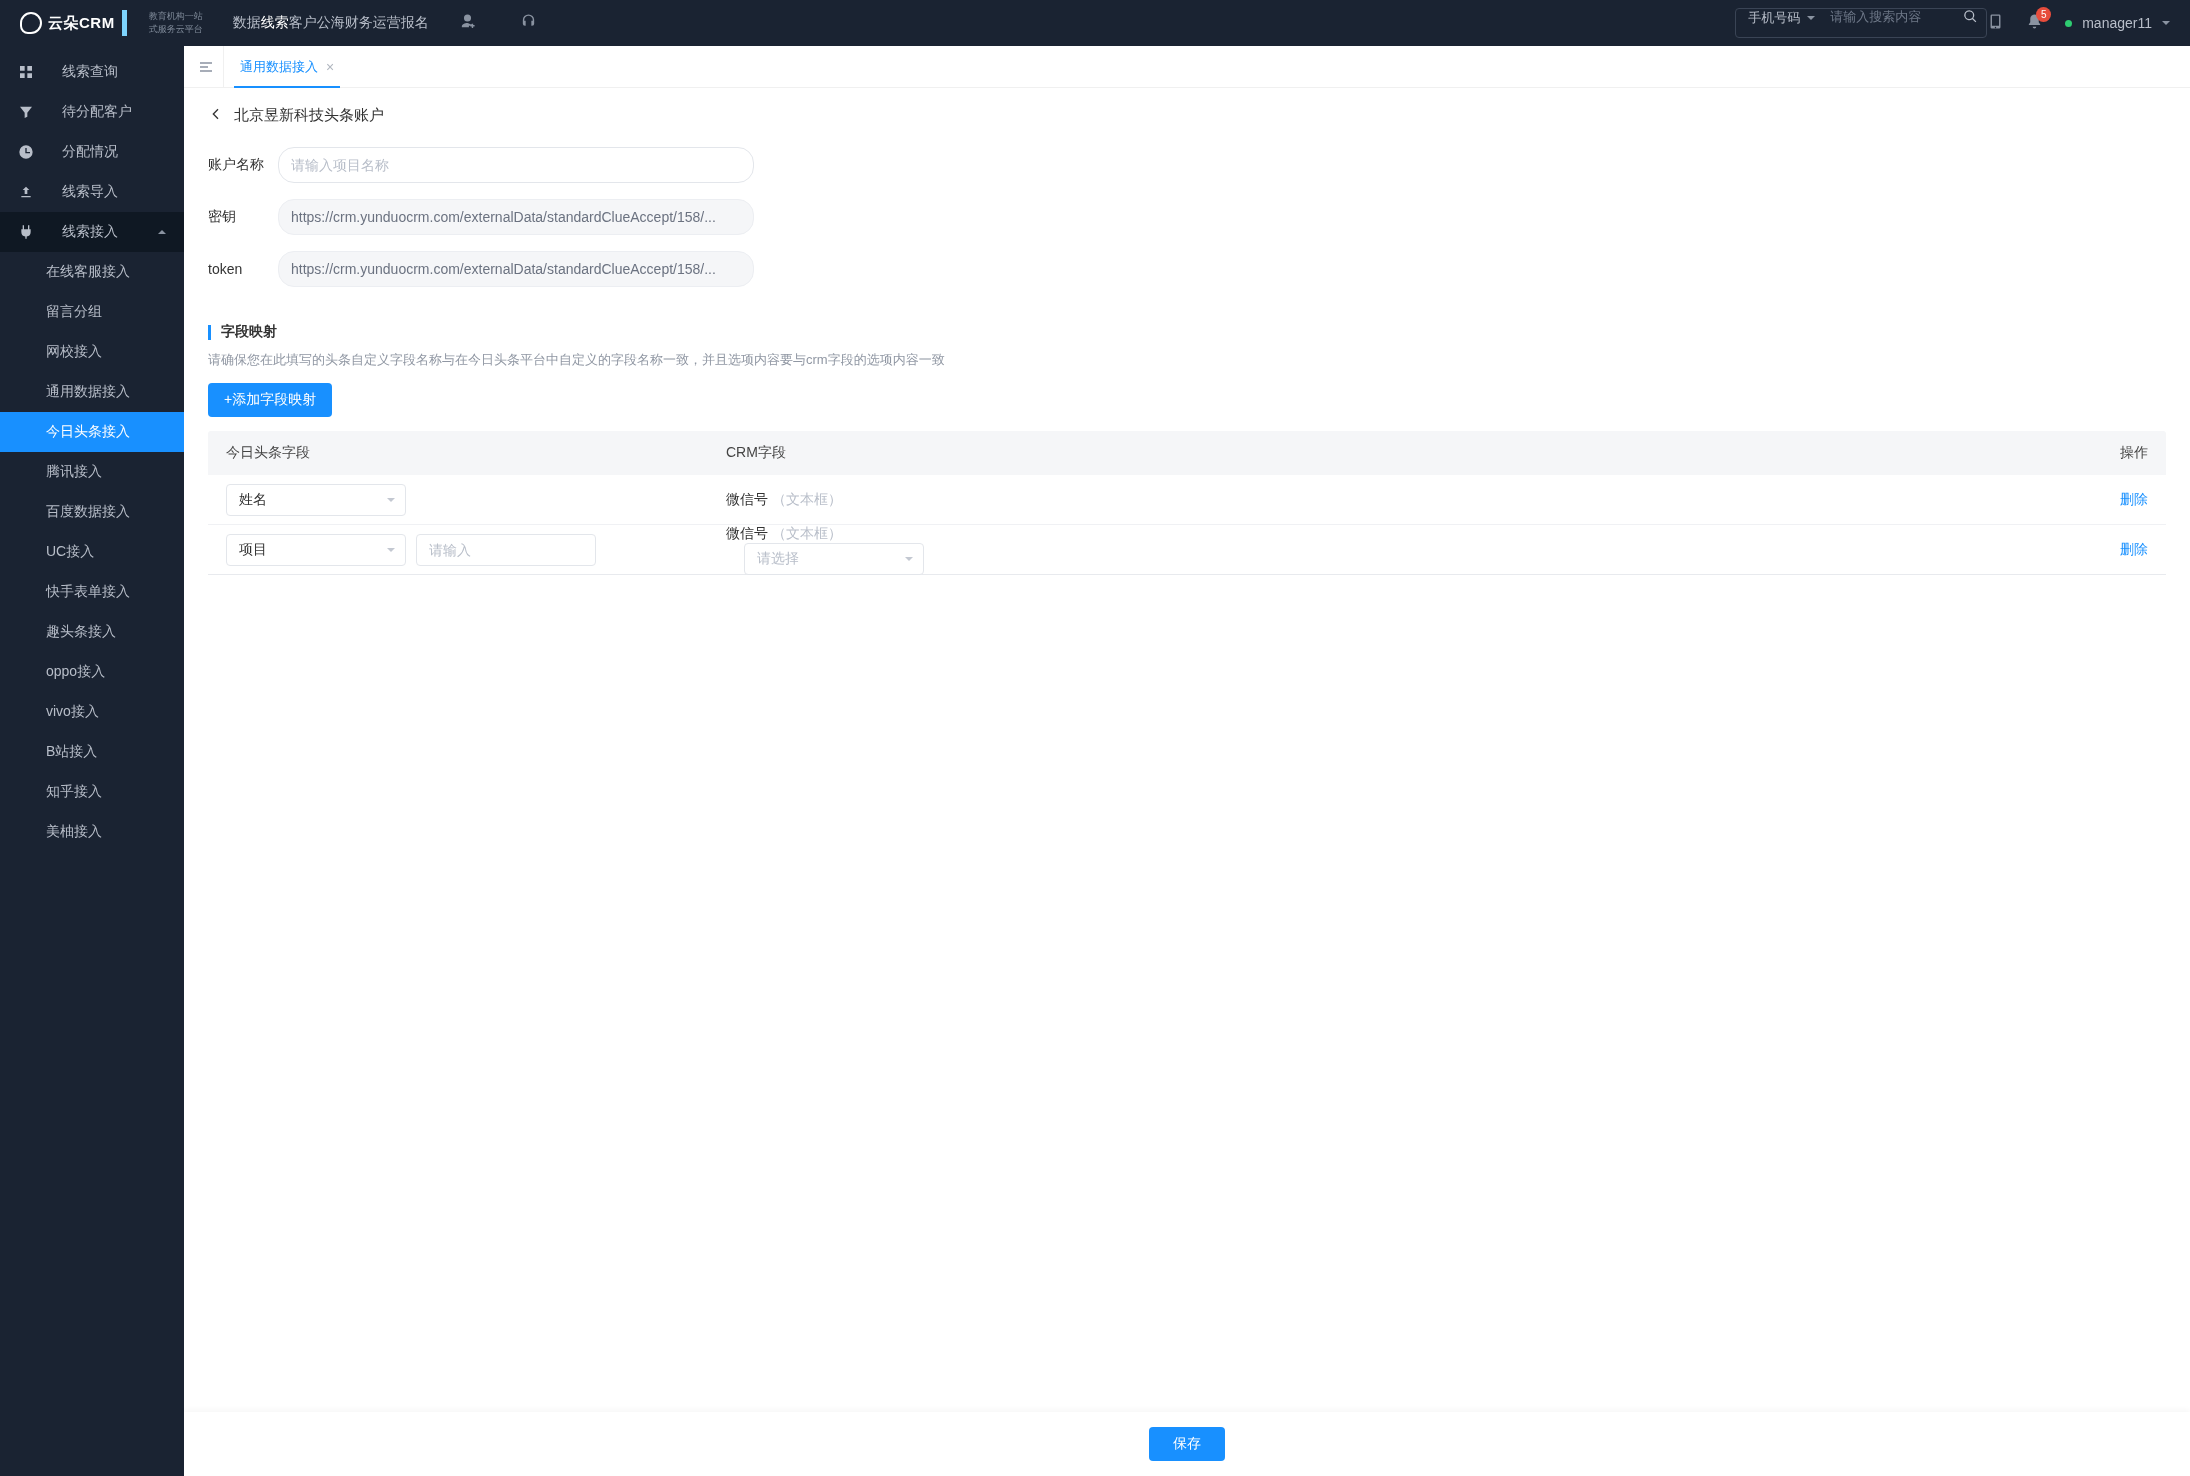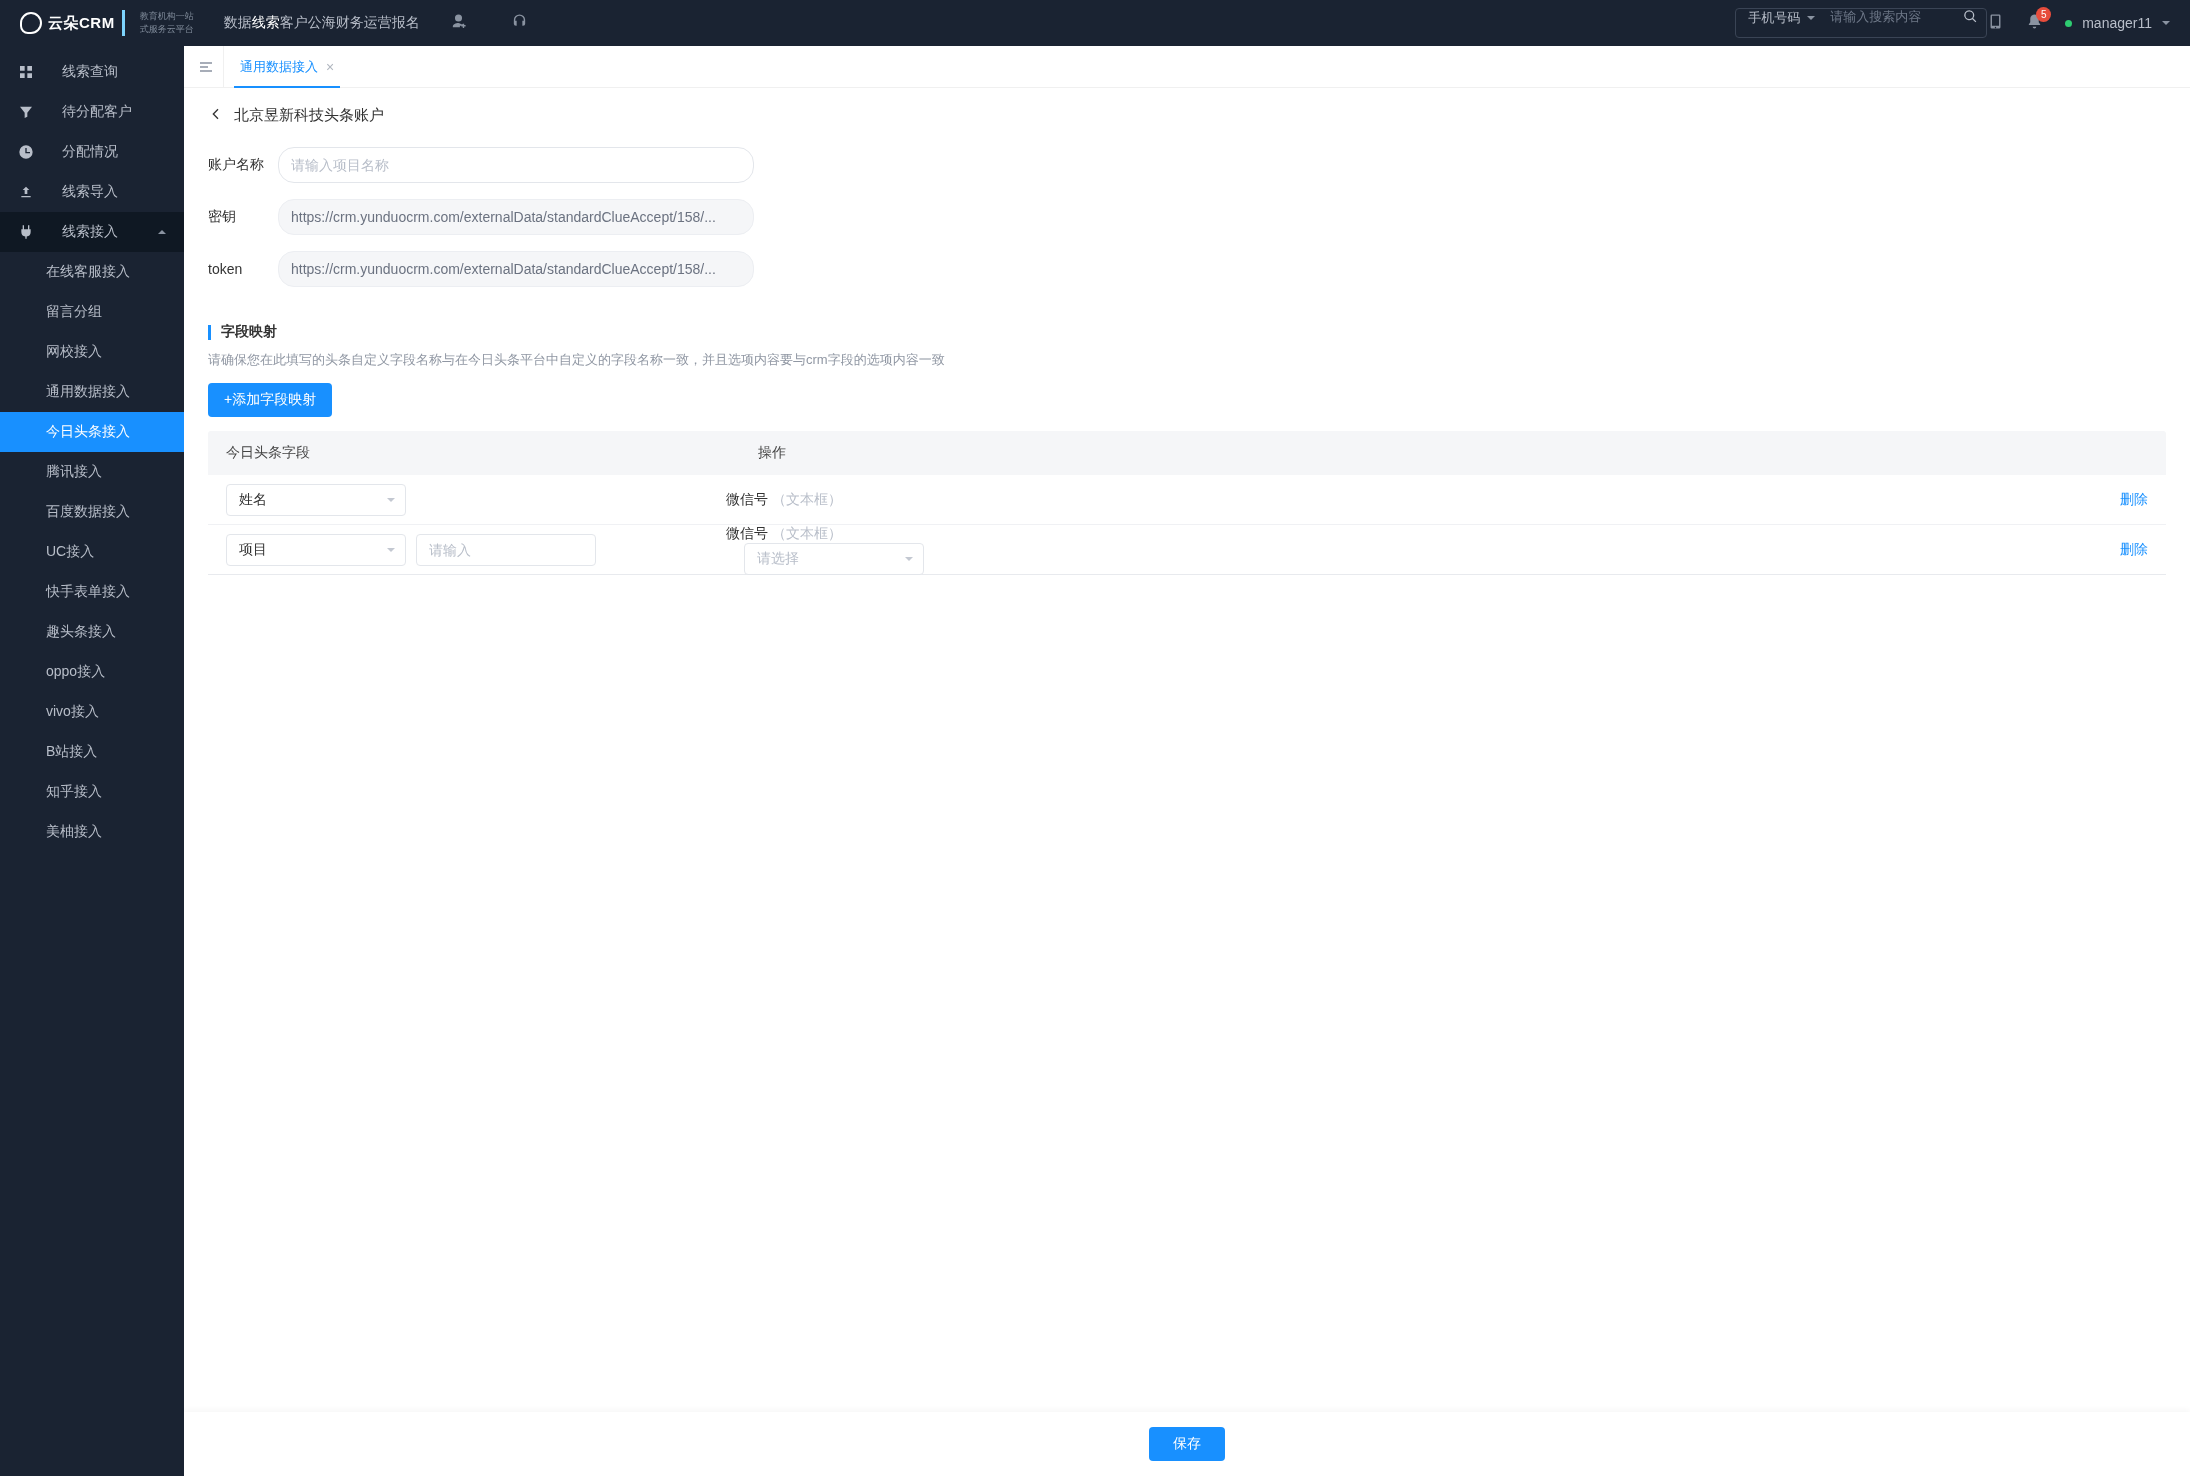--- a/index.html
+++ b/index.html
@@ -2,21 +2,21 @@
 <html><head>
 <meta charset="utf-8">
 <style>
 *{box-sizing:border-box;margin:0;padding:0}
 body{font-family:-apple-system,BlinkMacSystemFont,"Segoe UI","PingFang SC","Microsoft YaHei",sans-serif;font-size:14px;color:#333;background:#fff}
 .top-header{background:#1a2332;height:46px;display:flex;align-items:center;padding:0 20px;color:#b8bec9}
 .logo{display:flex;align-items:center;color:#fff;font-size:15px;margin-right:30px}
 .logo-ico{width:22px;height:22px;margin-right:6px;display:inline-block;border:2px solid #fff;border-radius:50% 50% 50% 8px}
 .logo-text{display:flex;flex-direction:column;line-height:1.05}
 .logo-main{font-size:15px;font-weight:700;letter-spacing:.5px}
-.logo-sub{font-size:9px;color:#7f8a99;border-left:3px solid #7dd3fc;padding-left:15px;margin-left:7px}
+.logo-sub{font-size:9px;color:#7f8a99;border-left:5px solid #7dd3fc;padding-left:22px;margin-left:7px}
 .top-nav{display:flex;}
 .top-nav a{color:#b8bec9;cursor:pointer}
 .top-nav a.active{color:#fff;font-weight:500}
 .top-icons{display:flex;gap:22px;margin-left:30px;align-items:center}
 .top-spacer{flex:1}
 .search-wrap{display:flex;align-items:flex-start;border:1px solid #3a4455;border-radius:4px;height:30px;}
 .search-select{padding:0 24px 0 12px;color:#b8bec9;font-size:13px;position:relative;cursor:pointer}
 .search-select::after{content:"";position:absolute;right:9px;top:50%;border:4px solid transparent;border-top-color:#8a93a1;margin-top:-2px}
 .search-input{background:transparent;border:none;outline:none;color:#b8bec9;font-size:13px;width:130px;padding:0 6px}
 .search-input::placeholder{color:#6e7888}
@@ -222,20 +222,21 @@
       <div class="sect-head">
         <span class="sect-bar"></span>
         <span class="sect-title">字段映射</span>
       </div>
       <div class="sect-desc">请确保您在此填写的头条自定义字段名称与在今日头条平台中自定义的字段名称一致，并且选项内容要与crm字段的选项内容一致</div>
       <button class="btn-blue">+添加字段映射</button>
 
       <div class="tbl">
         <div class="tbl-head">
           <div class="col1">今日头条字段</div>
+          <div class="col2">CRM字段</div>
           <div class="col3">操作</div>
         </div>
         <div id="tbl-body">
             <div class="tbl-row">
               <div class="col1">
                 <div class="sel w180">姓名</div>
               </div>
               <div class="col2"><span class="crm-lbl">微信号</span><span class="crm-hint">（文本框）</span></div>
               <div class="col3"><span class="link">删除</span></div>
             </div>

